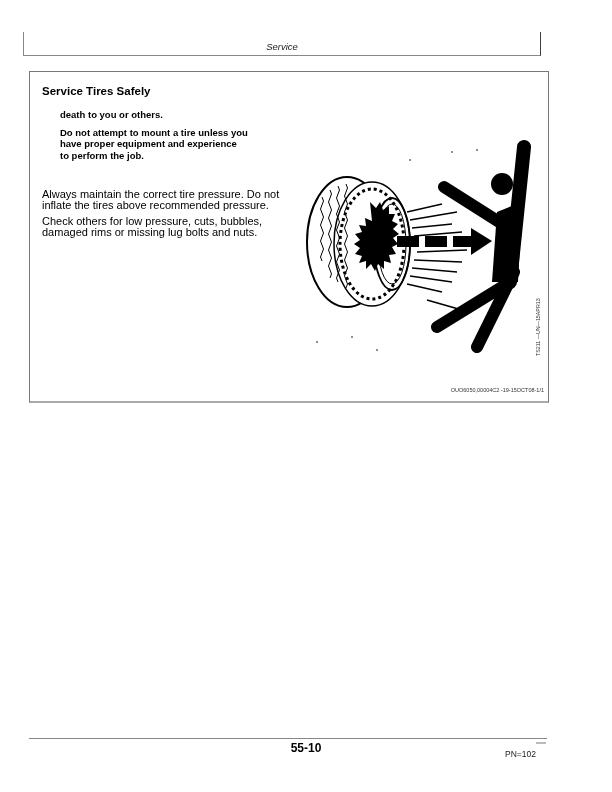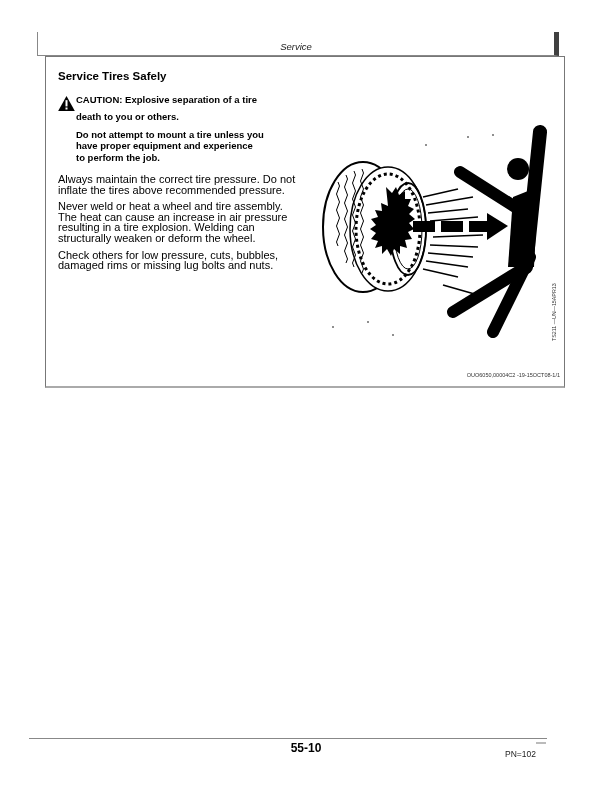--- a/index.html
+++ b/index.html
@@ -10,49 +10,48 @@
     body {
       width: 612px;
       height: 792px;
       position: relative;
       font-family: "Liberation Sans", sans-serif;
       color: #000;
       overflow: hidden;
     }
     .header-box {
       position: absolute;
-      left: 37px;
+      left: 23px;
       top: 32px;
       width: 516px;
       height: 23px;
       border-left: 1px solid #888;
-      border-right: 5px solid #404040;
+      border-right: 1px solid #404040;
       border-bottom: 1px solid #888;
     }
     .header-title {
       position: absolute;
       left: 0;
       right: 0;
       top: 9px;
       text-align: center;
       font-style: italic;
       font-size: 9.5px;
       color: #222;
     }
     .content-box {
       position: absolute;
       left: 29px;
-      top: 56px;
+      top: 71px;
       width: 518px;
       height: 329px;
       border-left: 1px solid #777;
       border-right: 1px solid #777;
       border-top: 1px solid #777;
       border-bottom: 2px solid #aaa;
-      margin-left: 16px;
     }
     .section-title {
       position: absolute;
       left: 12px;
       top: 13px;
       font-weight: bold;
       font-size: 11.5px;
     }
     .caution-block {
       position: absolute;
@@ -153,39 +152,30 @@
 <body>
 
 <div class="header-box">
   <div class="header-title">Service</div>
 </div>
 
 <div class="content-box">
   <div class="section-title">Service Tires Safely</div>
 
   <div class="caution-block">
-    <div class="caution-line1">
-      <svg class="warn-icon" viewBox="0 0 20 18">
-        <polygon points="10,0 20,18 0,18" fill="#000"></polygon>
-        <rect x="8.8" y="5" width="2.4" height="7.5" fill="#fff"></rect>
-        <rect x="8.8" y="13.8" width="2.4" height="2.4" fill="#fff"></rect>
-      </svg>
-      <span>CAUTION: Explosive separation of a tire</span>
-    </div>
     <div class="caution-rest">death to you or others.</div>
     <div class="caution-para2">
       <div>Do not attempt to mount a tire unless you</div>
       <div>have proper equipment and experience</div>
       <div>to perform the job.</div>
     </div>
   </div>
 
   <div class="body-text">
     <p>Always maintain the correct tire pressure.  Do not inflate the tires above recommended pressure.</p>
-    <p>Never weld or heat a wheel and tire assembly.  The heat can cause an increase in air pressure resulting in a tire explosion.  Welding can structurally weaken or deform the wheel.</p>
     <p>Check others for low pressure, cuts, bubbles, damaged rims or missing lug bolts and nuts.</p>
   </div>
 
   <svg class="figure" viewBox="0 0 240 230">
 
     <ellipse cx="55" cy="110" rx="40" ry="65" fill="#fff" stroke="#000" stroke-width="2"></ellipse>
     <ellipse cx="80" cy="112" rx="38" ry="62" fill="#fff" stroke="#000" stroke-width="1.5"></ellipse>
 
     <g stroke="#000" stroke-width="1" fill="none">
       <path d="M30,65 q3,4 0,8 q-3,4 0,8 q3,4 0,8 q-3,4 0,8 q3,4 0,8 q-3,4 0,8 q3,4 0,8 q-3,4 0,8"></path>

